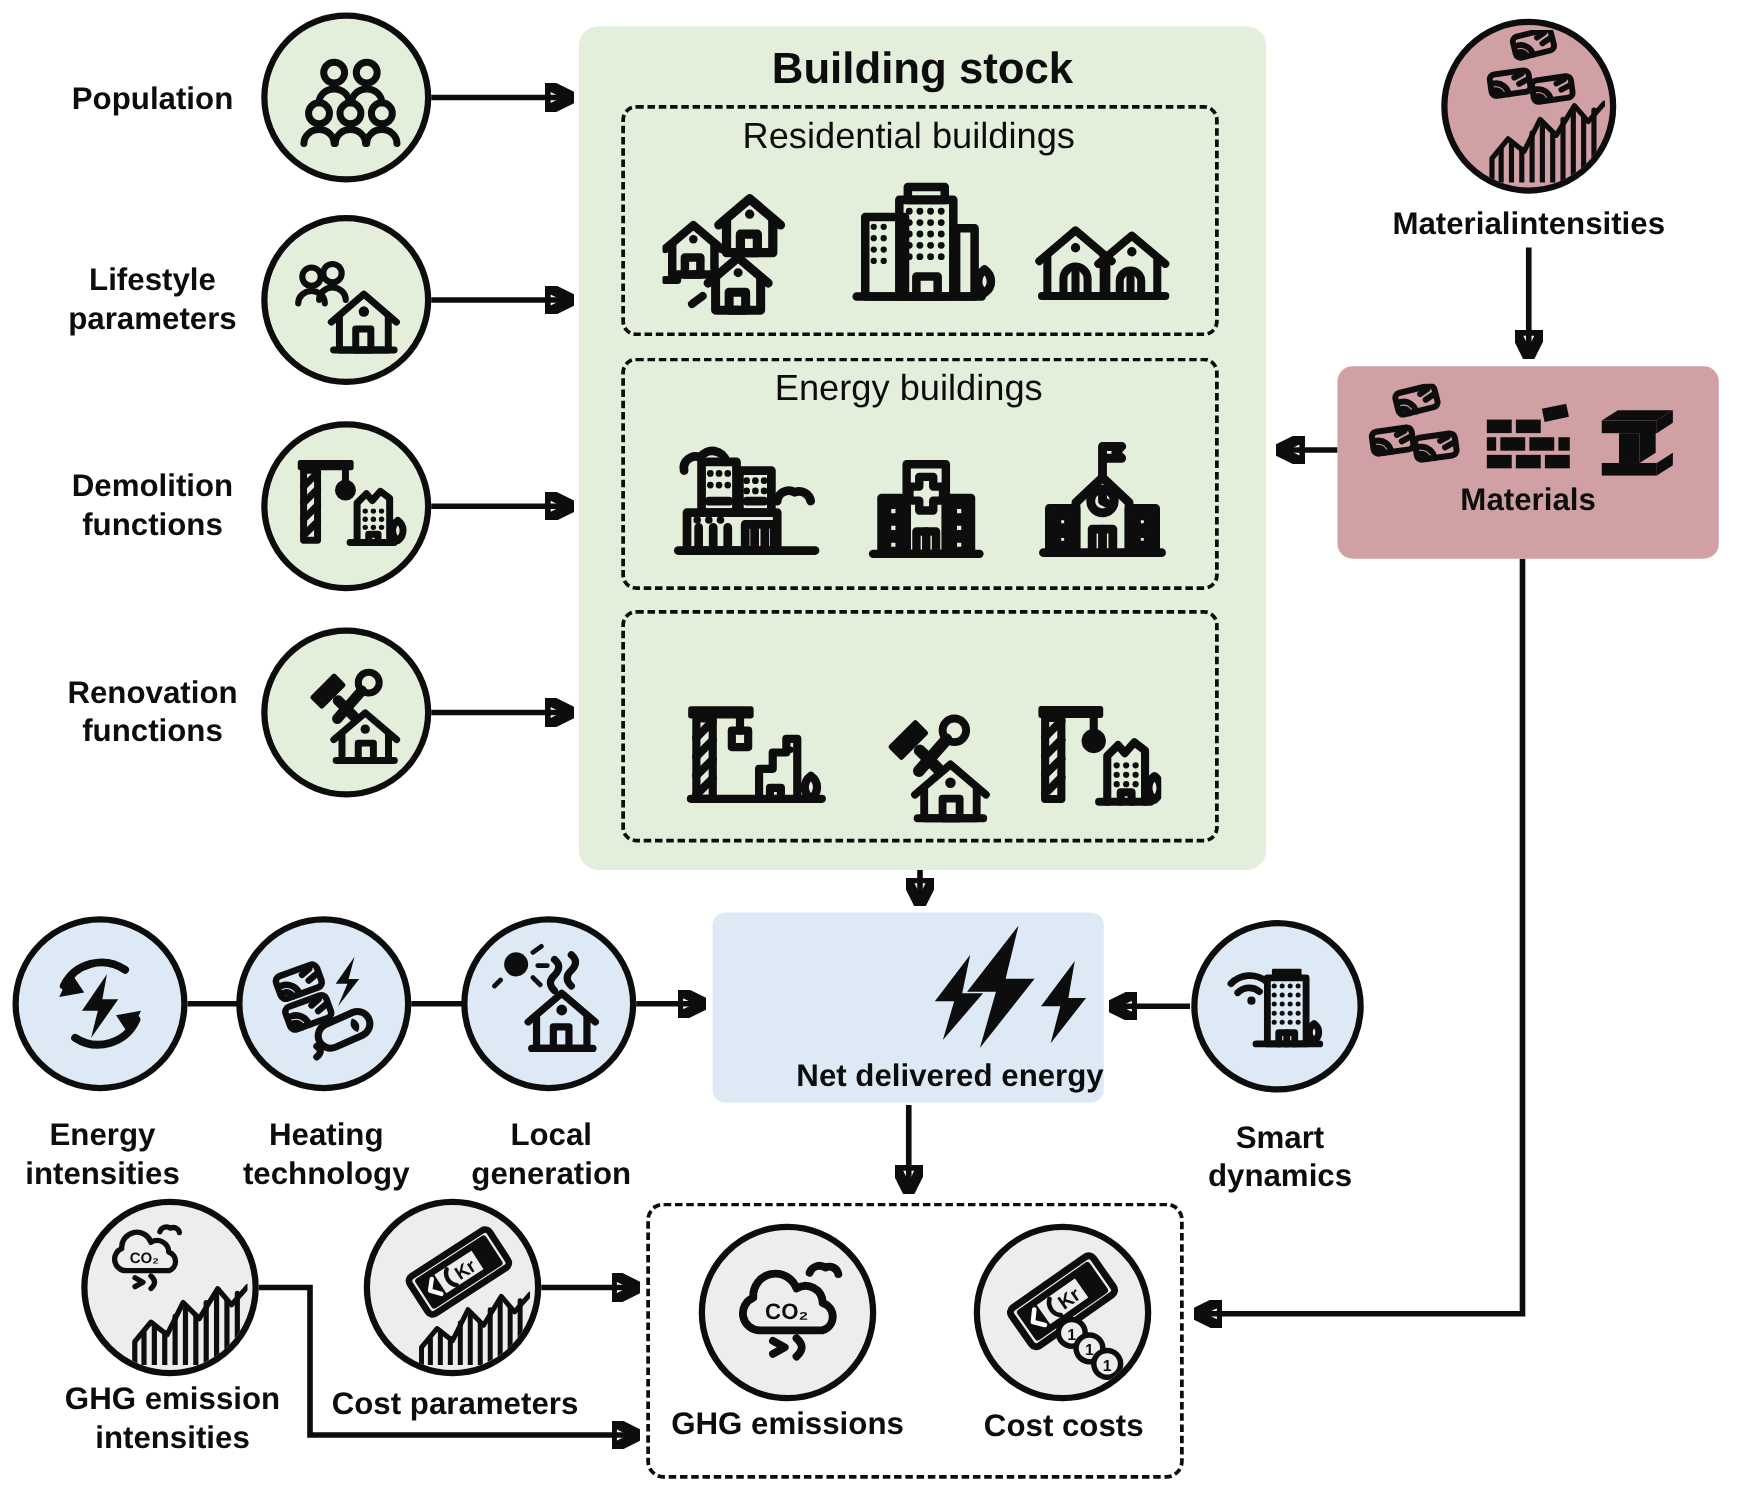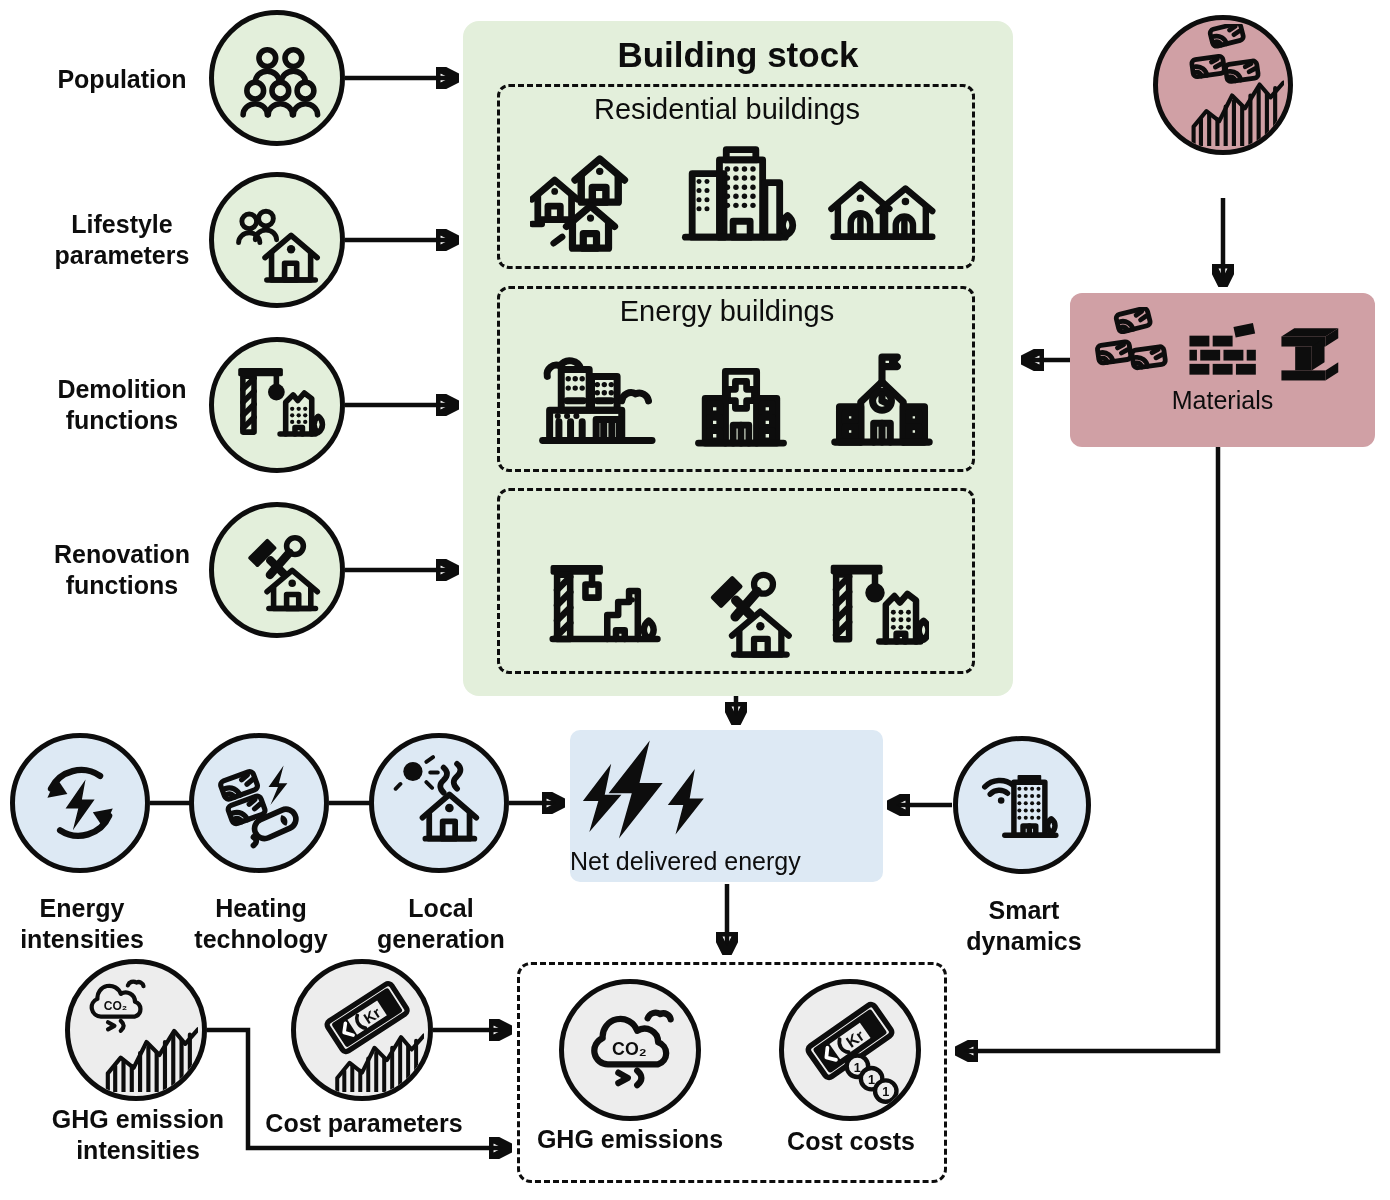--- a/index.html
+++ b/index.html
@@ -18,22 +18,22 @@
   .inlbl{position:absolute;transform:translateX(-50%);font-weight:700;font-size:25px;line-height:1.25;
          text-align:center;white-space:pre-line;width:300px;}
   .panel{position:absolute;border-radius:16px;background:var(--green);margin-top:11px;}
   .bs-title{position:absolute;top:14px;left:0;right:0;text-align:center;font-weight:700;font-size:35px;}
   .sec{position:absolute;left:34px;width:478px;border:3px dashed var(--stroke);border-radius:12px;box-sizing:border-box;}
   .sec-title{position:absolute;top:6px;left:0;right:18px;text-align:center;font-weight:400;font-size:29px;}
   .sec-icons{position:absolute;left:0;right:0;bottom:8px;display:flex;justify-content:center;align-items:flex-end;gap:26px;}
   .pinkbox{position:absolute;left:1070px;top:293px;width:305px;height:154px;background:var(--pink);
            border-radius:12px;display:flex;flex-direction:column;align-items:center;justify-content:flex-start;padding-top:14px;box-sizing:border-box;}
   .netbox{position:absolute;left:570px;top:730px;width:313px;height:152px;background:var(--blue);
-          border-radius:10px;display:flex;flex-direction:column;align-items:flex-start;box-sizing:border-box;}
-  .boxlbl{font-weight:400;font-size:25px;text-align:center;}
+          border-radius:10px;display:flex;flex-direction:column;align-items:flex-end;box-sizing:border-box;}
+  .boxlbl{font-weight:700;font-size:25px;text-align:center;}
   .results{position:absolute;left:517px;top:962px;width:430px;height:221px;border:3px dashed var(--stroke);
            border-radius:14px;box-sizing:border-box;}
   .wires{position:absolute;left:0;top:0;width:1390px;height:1200px;pointer-events:none;}
   .wires path{stroke:var(--stroke);stroke-width:4.5;fill:none;}
 </style>
 </head>
 <body>
 
 <div class="stage">
 
@@ -519,20 +519,21 @@
     </div>
   </div>
 </div>
 
 <div class="circ" style="left:1153px;top:15px;width:140px;height:140px;background:var(--pink)">
   <svg viewBox="0 0 140 140">
     <use href="#ic-logs" transform="translate(30,0) scale(0.9)"></use>
     <use href="#ic-chart" transform="translate(32,42) scale(1.05)"></use>
   </svg>
 </div>
+<div class="inlbl" style="left:1223px;top:164px">Materialintensities</div>
 
 <div class="pinkbox">
   <svg viewBox="0 0 300 90" width="262" height="79">
     <use href="#ic-logs" transform="translate(2,2) scale(0.92)"></use>
     <use href="#ic-bricks" transform="translate(104,6) scale(0.95)"></use>
     <use href="#ic-ibeam" transform="translate(198,2) scale(1.05)"></use>
   </svg>
   <div class="boxlbl">Materials</div>
 </div>
 

